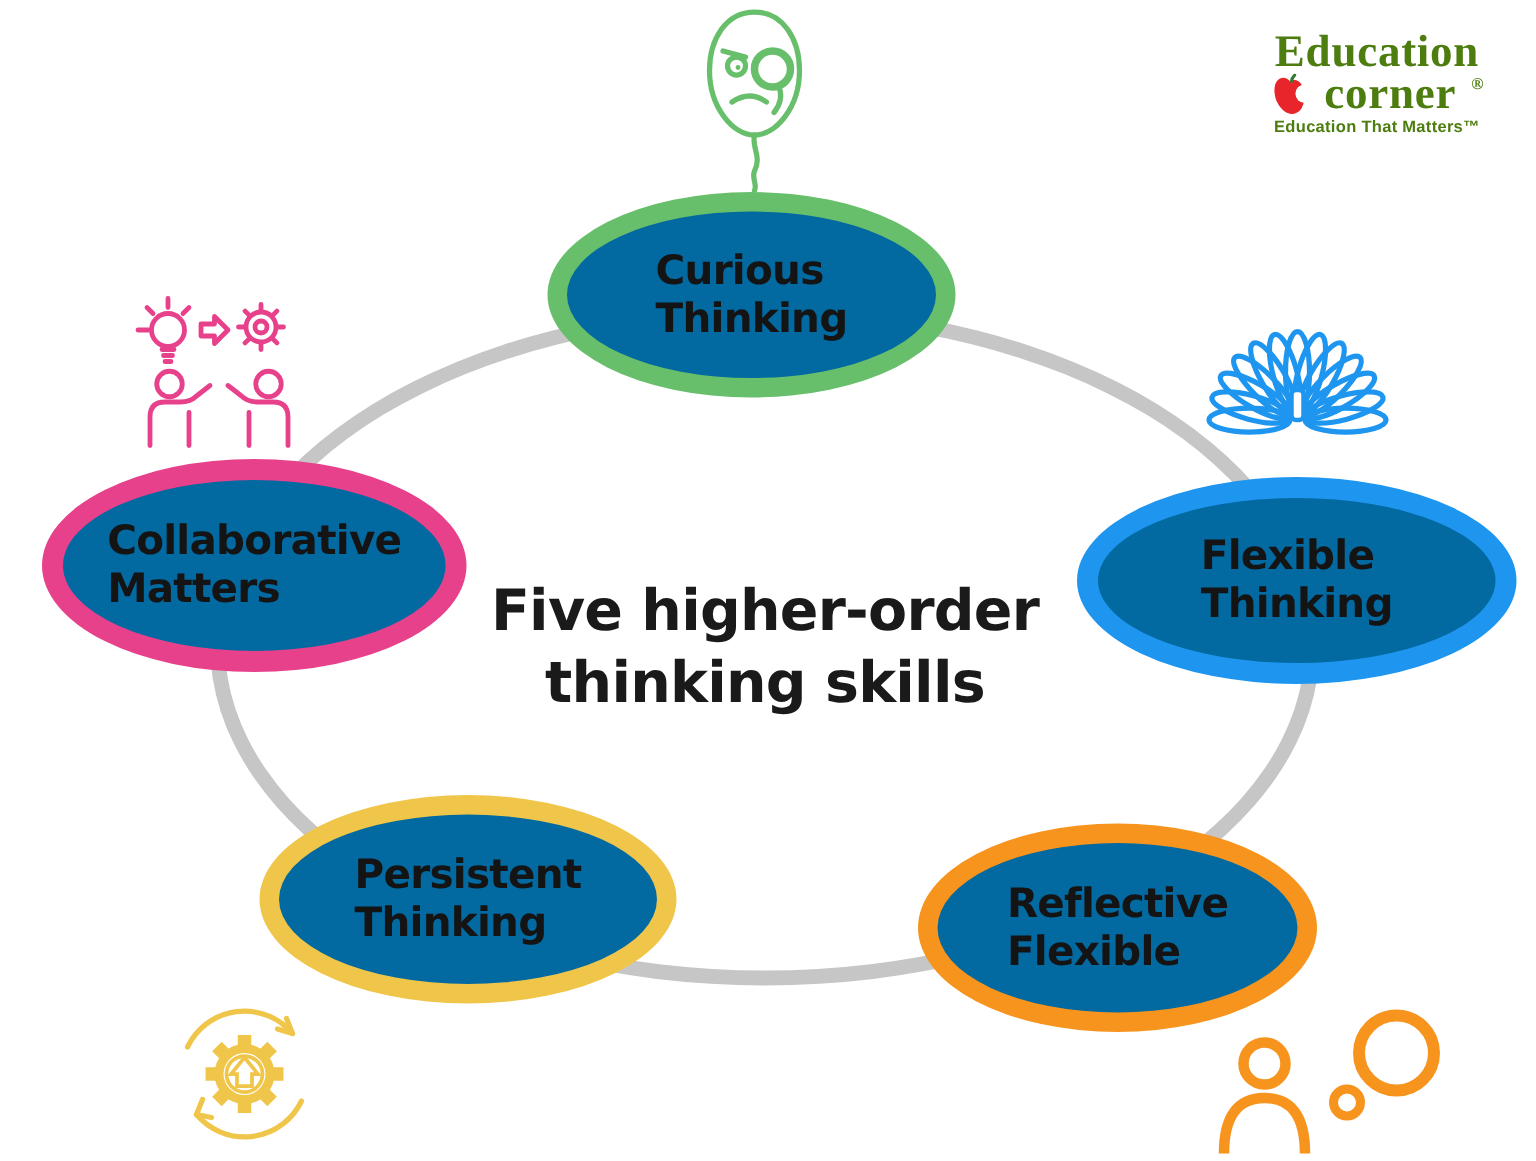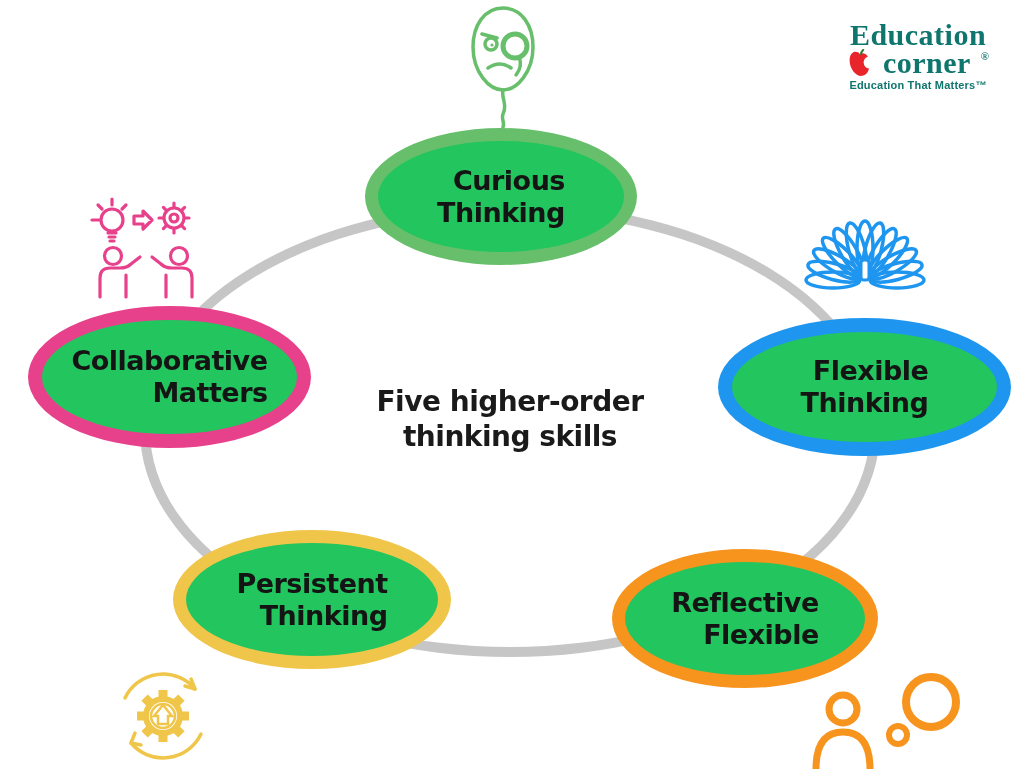--- a/index.html
+++ b/index.html
@@ -6,50 +6,50 @@
   html,body { background:#ffffff; }
   body { font-family:"DejaVu Sans", sans-serif; }
   .canvas { position:relative; width:1024px; height:774px; background:#fff; overflow:hidden; }
 
   .ring {
     position:absolute; left:140px; top:203px; width:740px; height:454px;
     border:10px solid #c6c6c6; border-radius:50%;
   }
 
   .node {
-    position:absolute; border-radius:50%; background:#22c55e;
+    position:absolute; border-radius:50%; background:#0369a1;
     border:13px solid #999; display:flex; align-items:center; justify-content:center;
-    text-align:right;
+    text-align:left;
   }
   .node-label {
     font-weight:700; font-size:27px; line-height:1.18; color:#141414;
     white-space:pre-line; letter-spacing:-0.5px;
   }
   .node-curious       { left:365px; top:128px; width:272px; height:137px; }
   .node-flexible      { left:718px; top:318px; width:293px; height:138px; border-width:14px; }
   .node-collaborative { left:28px;  top:306px; width:283px; height:142px; border-width:14px; }
   .node-persistent    { left:173px; top:530px; width:278px; height:139px; }
   .node-reflective    { left:612px; top:549px; width:266px; height:139px; }
 
   .center-title {
     position:absolute; left:310px; top:384px; width:400px; text-align:center;
-    font-weight:700; font-size:28px; line-height:1.25; color:#1a1a1a;
+    font-weight:700; font-size:38px; line-height:1.25; color:#1a1a1a;
     white-space:pre-line; letter-spacing:-0.5px;
   }
 
   .icon { position:absolute; }
   .icon-face     { left:456px; top:2px;   width:96px;  height:126px; }
   .icon-fan      { left:800px; top:206px; width:130px; height:84px; }
   .icon-collab   { left:86px;  top:196px; width:120px; height:108px; }
   .icon-gear     { left:113px; top:663px; width:100px; height:100px; }
   .icon-person   { left:800px; top:666px; width:165px; height:103px; }
 
   .logo {
     position:absolute; left:822px; top:20px; width:192px; text-align:center;
-    color:#0f766e; font-family:"Liberation Serif", serif;
+    color:#4d7c0f; font-family:"Liberation Serif", serif;
   }
   .logo-word1 { font-size:30px; font-weight:700; line-height:1.0; letter-spacing:0.5px; }
   .logo-row2  { display:flex; align-items:center; justify-content:center; gap:10px; margin-top:-2px; }
   .logo-word2 { font-size:30px; font-weight:700; line-height:1.0; letter-spacing:0.5px; }
   .logo-reg   { font-size:11px; font-weight:700; align-self:flex-start; margin-top:2px; }
   .logo-tagline { font-size:11px; font-weight:700; margin-top:1px;
                   font-family:"Liberation Sans", sans-serif; letter-spacing:0.2px;text-align:center; }
 </style>
 </head>
 <body>

